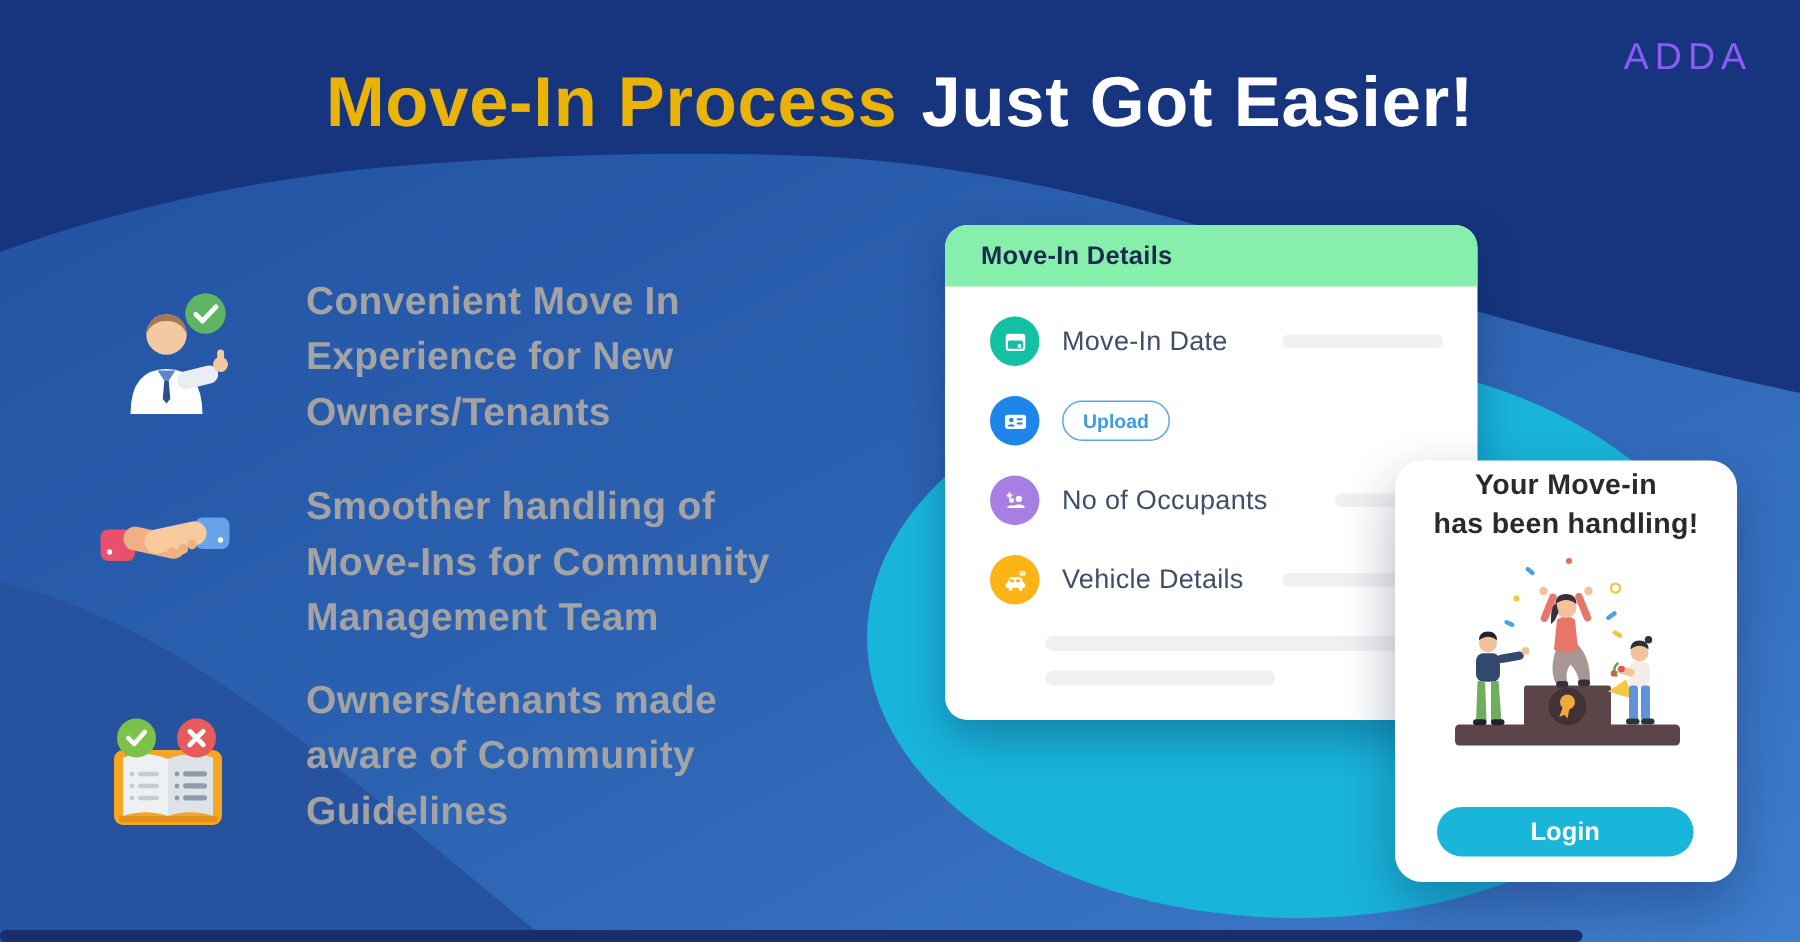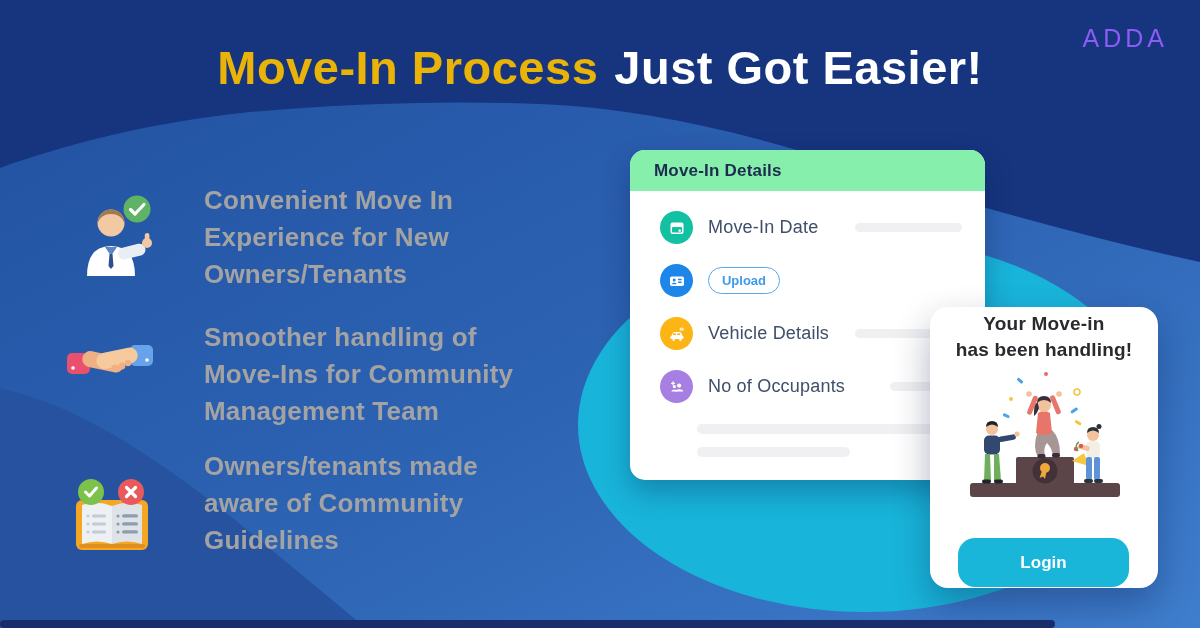--- a/index.html
+++ b/index.html
@@ -72,21 +72,21 @@
     position:absolute;left:930px;top:307px;width:228px;height:281px;
     background:#ffffff;border-radius:18px;z-index:3;
     box-shadow:0 16px 36px rgba(8,24,70,.32);
   }
   .ap-msg{
     padding-top:4px;text-align:center;color:#282a2e;
     font-size:19px;font-weight:700;line-height:26px;letter-spacing:.2px;
   }
   .ap-illu{display:block;margin:6px auto 0;}
   .login-btn{
-    position:absolute;left:28px;top:231px;width:171px;height:49px;
+    position:absolute;left:28px;top:231px;width:171px;height:33px;
     border-radius:17px;border:none;background:#19b6da;color:#ffffff;
     font-size:17px;font-weight:700;font-family:inherit;cursor:pointer;
     display:flex;align-items:center;justify-content:center;
   }
 </style>
 </head>
 <body>
 
 <div class="canvas">
 
@@ -195,50 +195,50 @@
             <circle cx="6.2" cy="8" r="1.5" fill="#1e86e8"></circle>
             <path d="M3.8 12.3 c0 -2 4.8 -2 4.8 0 z" fill="#1e86e8"></path>
             <rect x="9.8" y="6.8" width="4" height="1.4" rx="0.7" fill="#1e86e8"></rect>
             <rect x="9.8" y="9.6" width="4" height="1.4" rx="0.7" fill="#1e86e8"></rect>
           </svg>
         </span>
         <button class="upload-btn">Upload</button>
       </div>
 
       <div class="mi-row">
+        <span class="mi-ic ic-purple">
+          <svg width="18" height="18" viewBox="0 0 18 18">
+            <circle cx="11.2" cy="7.6" r="2.1" fill="#ffffff"></circle>
+            <path d="M7.2 13.6 c0 -3 8 -3 8 0 z" fill="#ffffff"></path>
+            <circle cx="6.4" cy="8.6" r="1.6" fill="#ffffff"></circle>
+            <path d="M3.4 13.6 c0 -2.4 6 -2.4 6 0 z" fill="#ffffff"></path>
+            <rect x="4.4" y="3.2" width="1.3" height="4.2" rx="0.65" fill="#ffffff"></rect>
+            <rect x="2.95" y="4.65" width="4.2" height="1.3" rx="0.65" fill="#ffffff"></rect>
+          </svg>
+        </span>
+        <span class="mi-label">No of Occupants</span>
+        <span class="mi-bar short"></span>
+      </div>
+
+      <div class="mi-row">
         <span class="mi-ic ic-amber">
           <svg width="18" height="18" viewBox="0 0 18 18">
             <rect x="11.8" y="2.8" width="3.8" height="2.8" rx="0.6" fill="#ffffff"></rect>
             <rect x="12.5" y="3.7" width="2.4" height="0.6" fill="#fcb515"></rect>
             <path d="M3.2 11.4 l1.6 -3.4 c0.3 -0.7 1 -1.1 1.8 -1.1 h4.8 c0.8 0 1.5 0.4 1.8 1.1 l1.6 3.4 z" fill="#ffffff"></path>
             <rect x="2.4" y="10.7" width="13.2" height="3.3" rx="1.5" fill="#ffffff"></rect>
             <rect x="5.1" y="8.3" width="2.9" height="1.8" fill="#fcb515"></rect>
             <rect x="9.2" y="8.3" width="2.9" height="1.8" fill="#fcb515"></rect>
             <circle cx="5.6" cy="14.8" r="1.2" fill="#ffffff"></circle>
             <circle cx="12.4" cy="14.8" r="1.2" fill="#ffffff"></circle>
           </svg>
         </span>
         <span class="mi-label">Vehicle Details</span>
         <span class="mi-bar"></span>
       </div>
-
-      <div class="mi-row">
-        <span class="mi-ic ic-purple">
-          <svg width="18" height="18" viewBox="0 0 18 18">
-            <circle cx="11.2" cy="7.6" r="2.1" fill="#ffffff"></circle>
-            <path d="M7.2 13.6 c0 -3 8 -3 8 0 z" fill="#ffffff"></path>
-            <circle cx="6.4" cy="8.6" r="1.6" fill="#ffffff"></circle>
-            <path d="M3.4 13.6 c0 -2.4 6 -2.4 6 0 z" fill="#ffffff"></path>
-            <rect x="4.4" y="3.2" width="1.3" height="4.2" rx="0.65" fill="#ffffff"></rect>
-            <rect x="2.95" y="4.65" width="4.2" height="1.3" rx="0.65" fill="#ffffff"></rect>
-          </svg>
-        </span>
-        <span class="mi-label">No of Occupants</span>
-        <span class="mi-bar short"></span>
-      </div>
     </div>
 
     <span class="mi-skel mi-skel1"></span>
     <span class="mi-skel mi-skel2"></span>
   </div>
 
   <div class="ap-card">
     <div class="ap-msg">
       <div>Your Move-in</div>
       <div>has been handling!</div>

